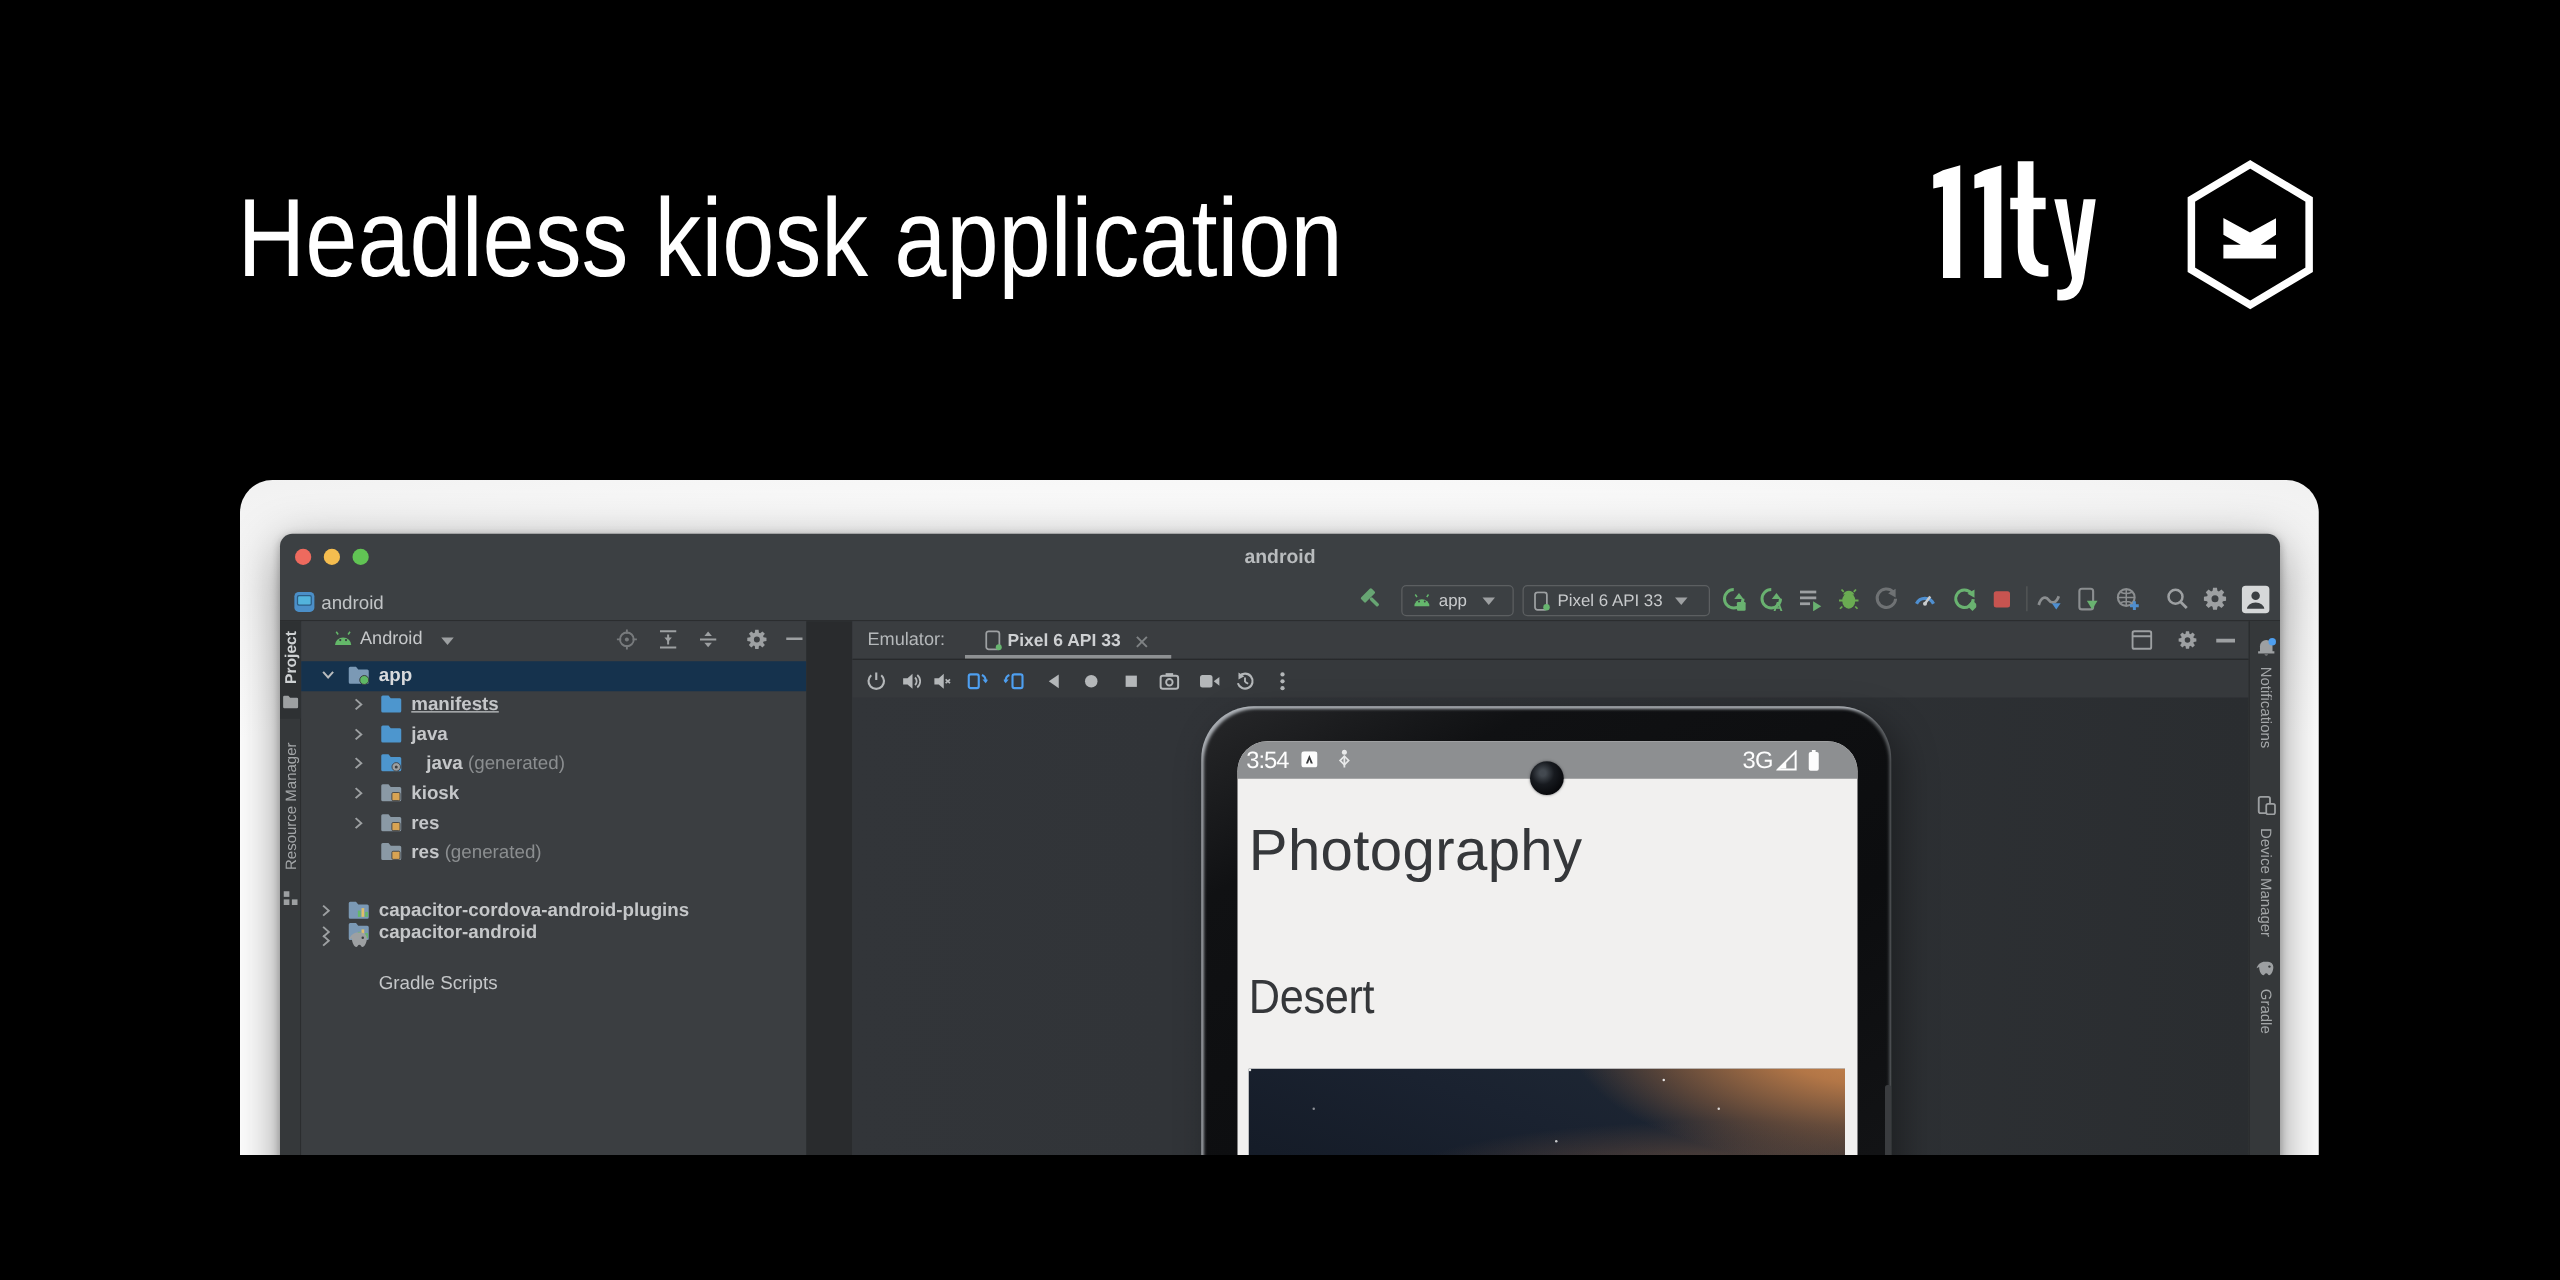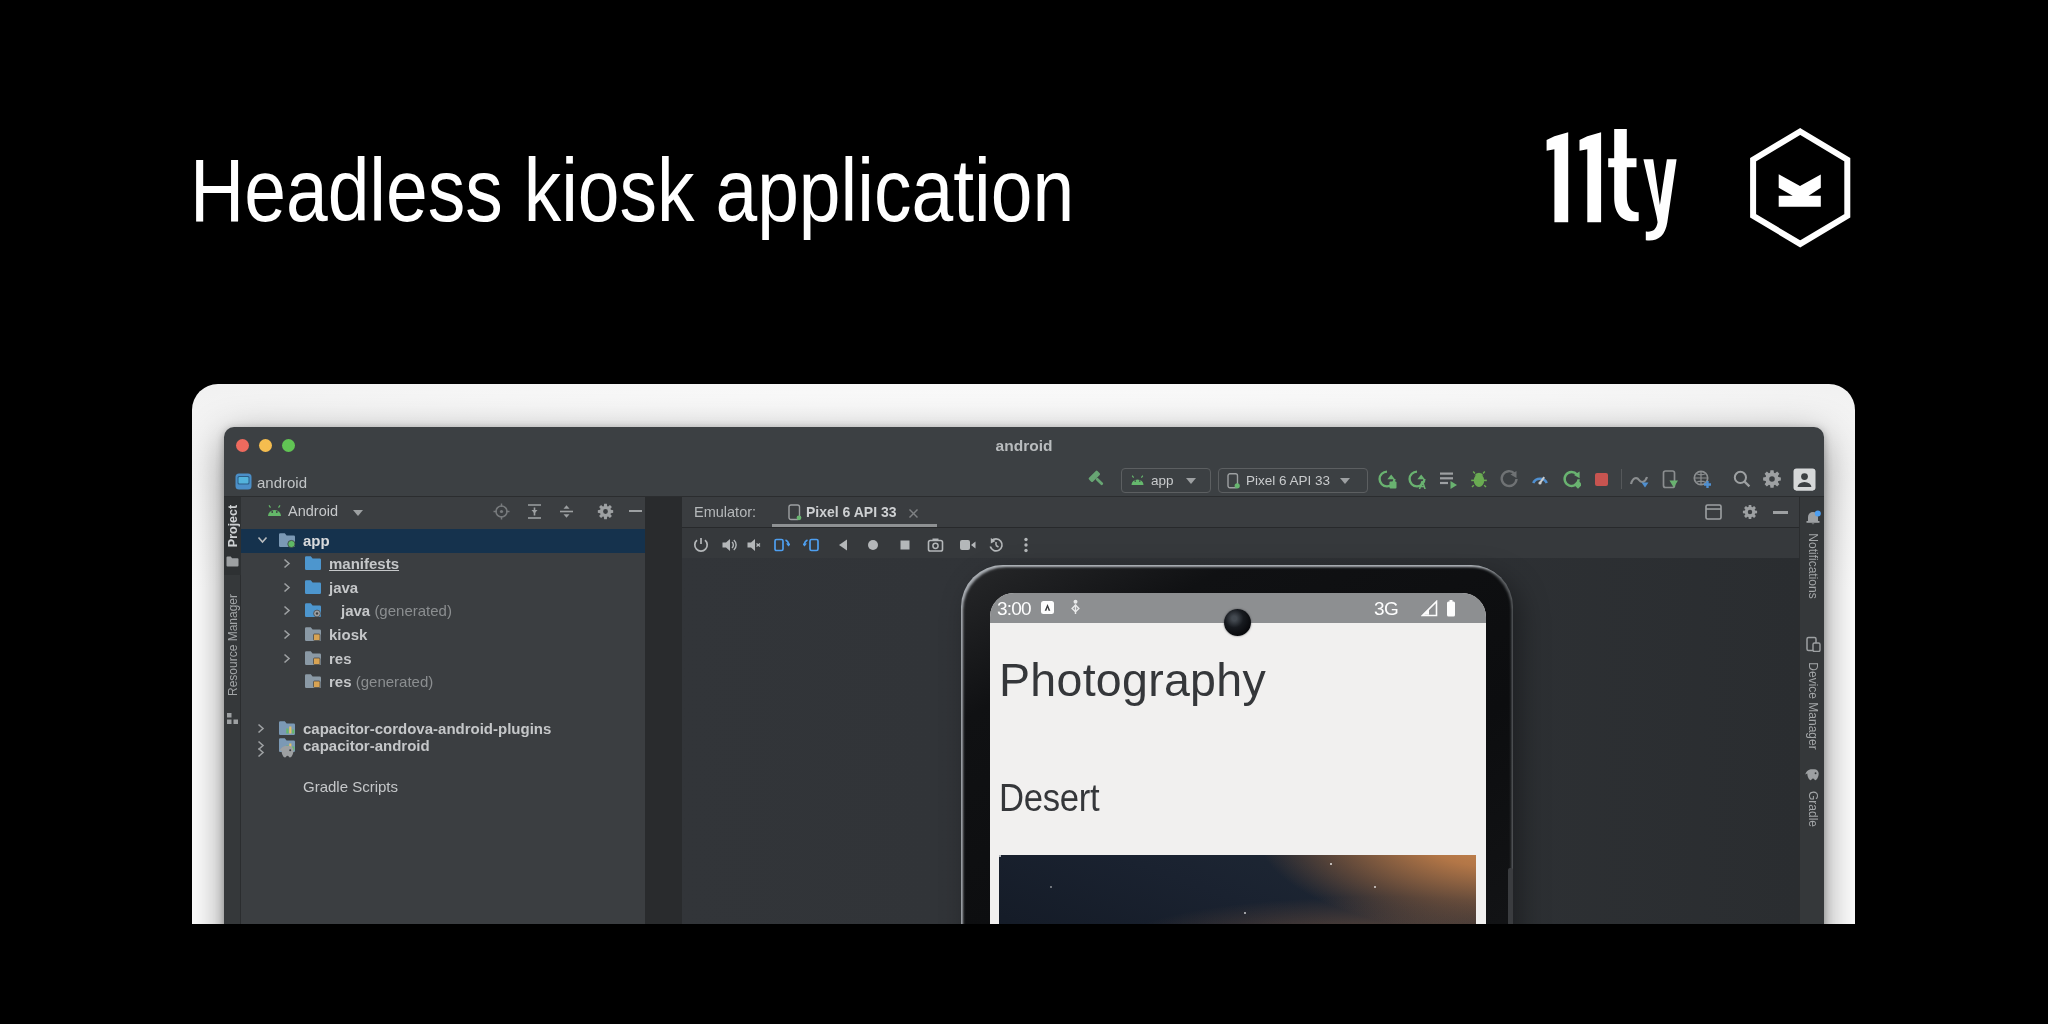--- a/index.html
+++ b/index.html
@@ -488,31 +488,31 @@
     <div id="phone">
       <div style="position:absolute; left:547px; top:303px; width:5px; height:68px; background:#3a3c3f; border-radius:2px;"></div>
       <div style="position:absolute; left:547px; top:420px; width:5px; height:34px; background:#3a3c3f; border-radius:2px;"></div>
       <div id="screen">
         <div id="pgtitle">Photography</div>
         <div id="pgsub">Desert</div>
         <div id="pgimg">
             <div class="star"></div>
           </div>
         <div id="statusbar">
-          <div style="position:absolute; left:7px; top:4.5px; font-size:19px; font-weight:500; letter-spacing:-0.8px; color:#fdfdfd;">3:00</div>
+          <div style="position:absolute; left:7px; top:4.5px; font-size:19px; font-weight:500; letter-spacing:-0.8px; color:#fdfdfd;">3:54</div>
           <svg style="position:absolute; left:51px; top:8px;" width="13" height="13" viewBox="0 0 13 13">
             <rect x="0" y="0" width="13" height="13" rx="2.5" fill="#fdfdfd"></rect>
             <path d="M6.5,3 L9.3,9.8 L7.6,9.8 L6.5,6.6 L5.4,9.8 L3.7,9.8 Z" fill="#3a3c3e"></path>
           </svg>
           <svg style="position:absolute; left:80px; top:6px;" width="11" height="17" viewBox="0 0 11 17">
             <circle cx="5.5" cy="2.8" r="2" fill="#e8e9e9"></circle>
             <path d="M5.5,6 l3.4,3.4 l-3.4,3.4 l-3.4,-3.4 z" fill="none" stroke="#e8e9e9" stroke-width="1.4"></path>
             <line x1="5.5" y1="5.5" x2="5.5" y2="15" stroke="#e8e9e9" stroke-width="1.4"></line>
           </svg>
-          <div style="position:absolute; left:384px; top:4.5px; font-size:19px; font-weight:500; letter-spacing:-0.5px; color:#fdfdfd;">3G</div>
+          <div style="position:absolute; left:404px; top:4.5px; font-size:19px; font-weight:500; letter-spacing:-0.5px; color:#fdfdfd;">3G</div>
           <svg style="position:absolute; left:431px; top:7px;" width="17" height="17" viewBox="0 0 17 17">
             <polygon points="1.5,15.5 15.5,15.5 15.5,1.5" fill="none" stroke="#fdfdfd" stroke-width="1.6"></polygon>
             <polygon points="2.5,14.8 8,14.8 8,9.3" fill="#fdfdfd"></polygon>
           </svg>
           <svg style="position:absolute; left:456px; top:6px;" width="10" height="18" viewBox="0 0 10 18">
             <path d="M1,4 a1.5,1.5 0 0 1 1.5,-1.5 h1 v-1.5 h3 v1.5 h1 a1.5,1.5 0 0 1 1.5,1.5 v12 a1.5,1.5 0 0 1 -1.5,1.5 h-5 a1.5,1.5 0 0 1 -1.5,-1.5 z" fill="#fdfdfd"></path>
           </svg>
         </div>
         <div id="cam"></div>
       </div>

